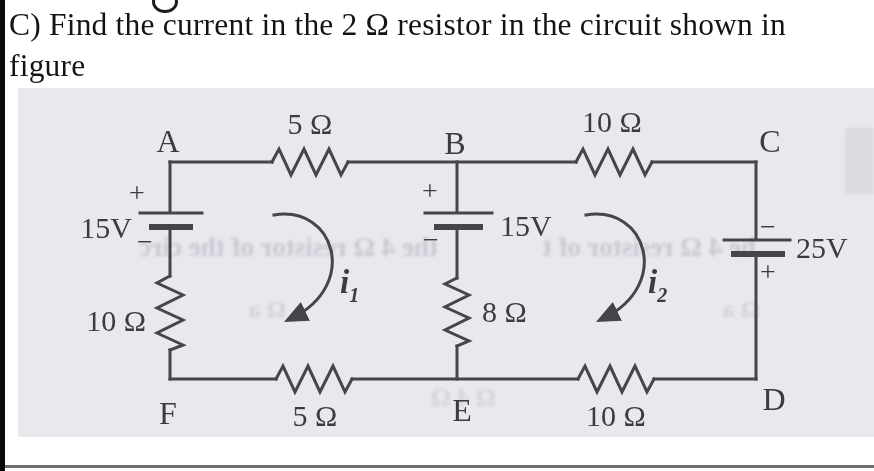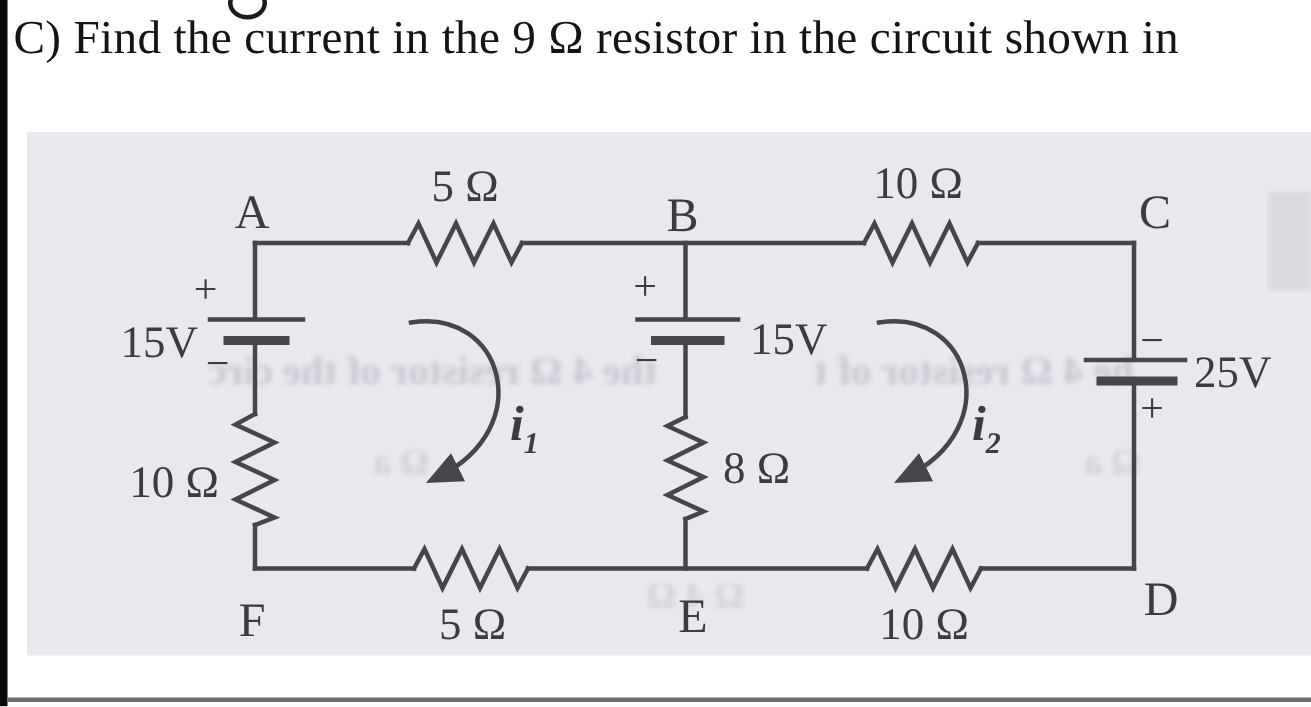--- a/index.html
+++ b/index.html
@@ -51,21 +51,22 @@
 </style>
 </head>
 <body>
 
 <div class="page">
 
   <div class="left-bar"></div>
   <div class="top-remnant"></div>
 
   <div class="problem">
-    <div>C) Find the current in the 9 Ω resistor in the circuit shown in</div>
+    <div>C) Find the current in the 2 Ω resistor in the circuit shown in</div>
+    <div>figure</div>
   </div>
 
   <div class="figure-panel">
 
     <div class="shadow-box"></div>
     <div class="bleed bleed-1">the 4 Ω resistor of the circ</div>
     <div class="bleed bleed-2">he 4 Ω resistor of t</div>
     <div class="bleed bleed-3">Ω a</div>
     <div class="bleed bleed-4">Ω a</div>
     <div class="bleed bleed-5">Ω  4  Ω</div>

